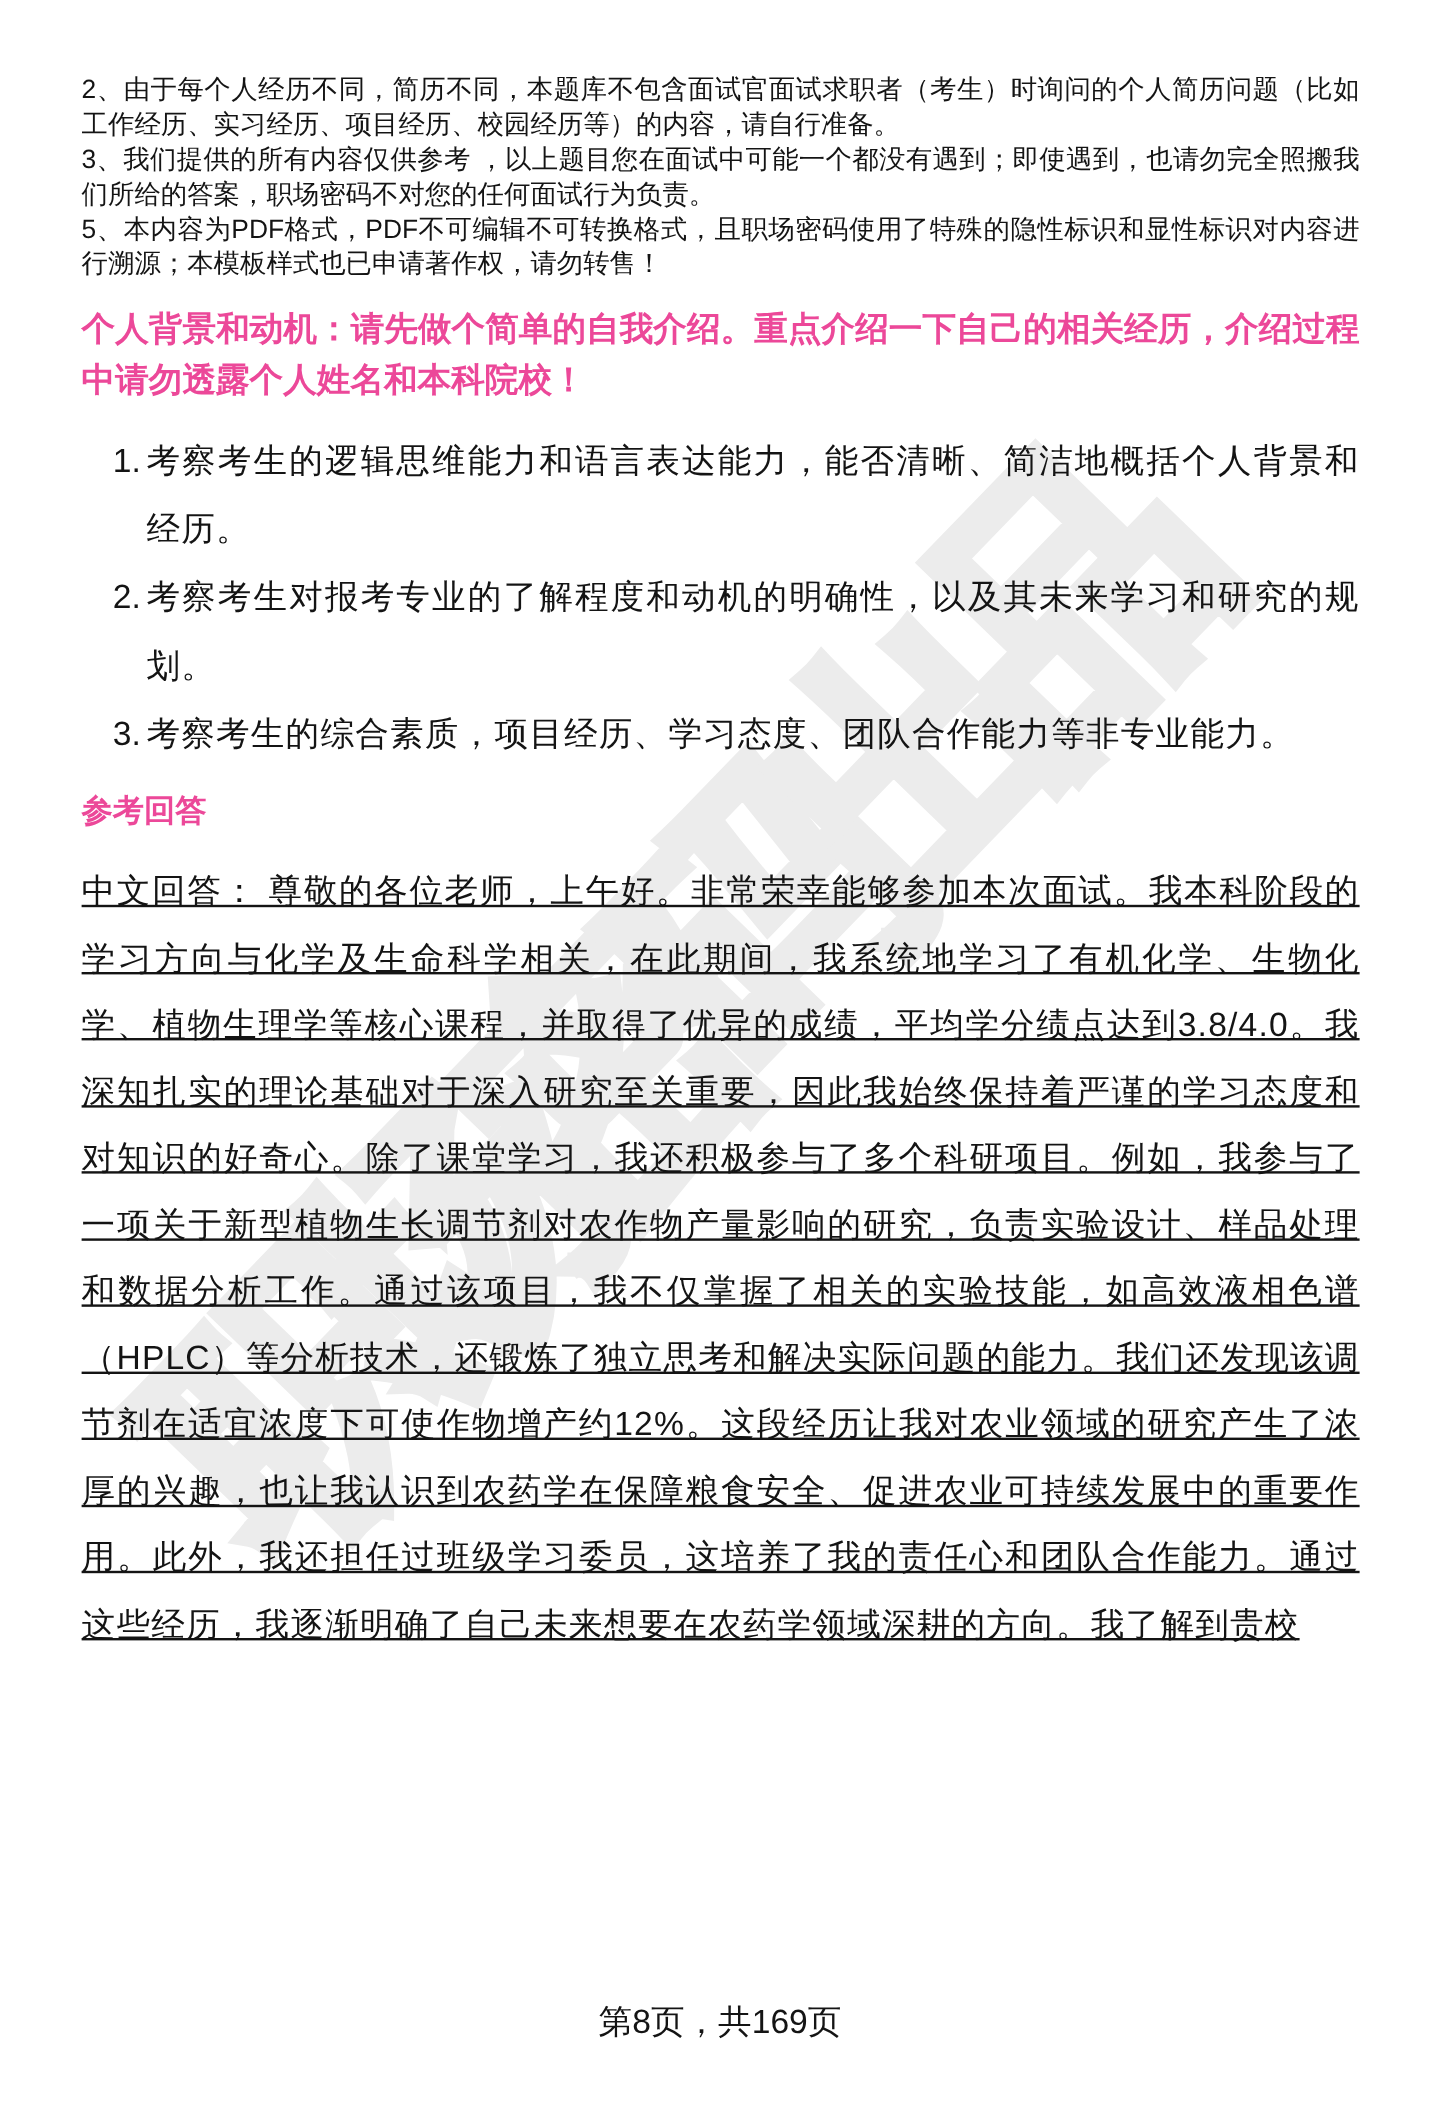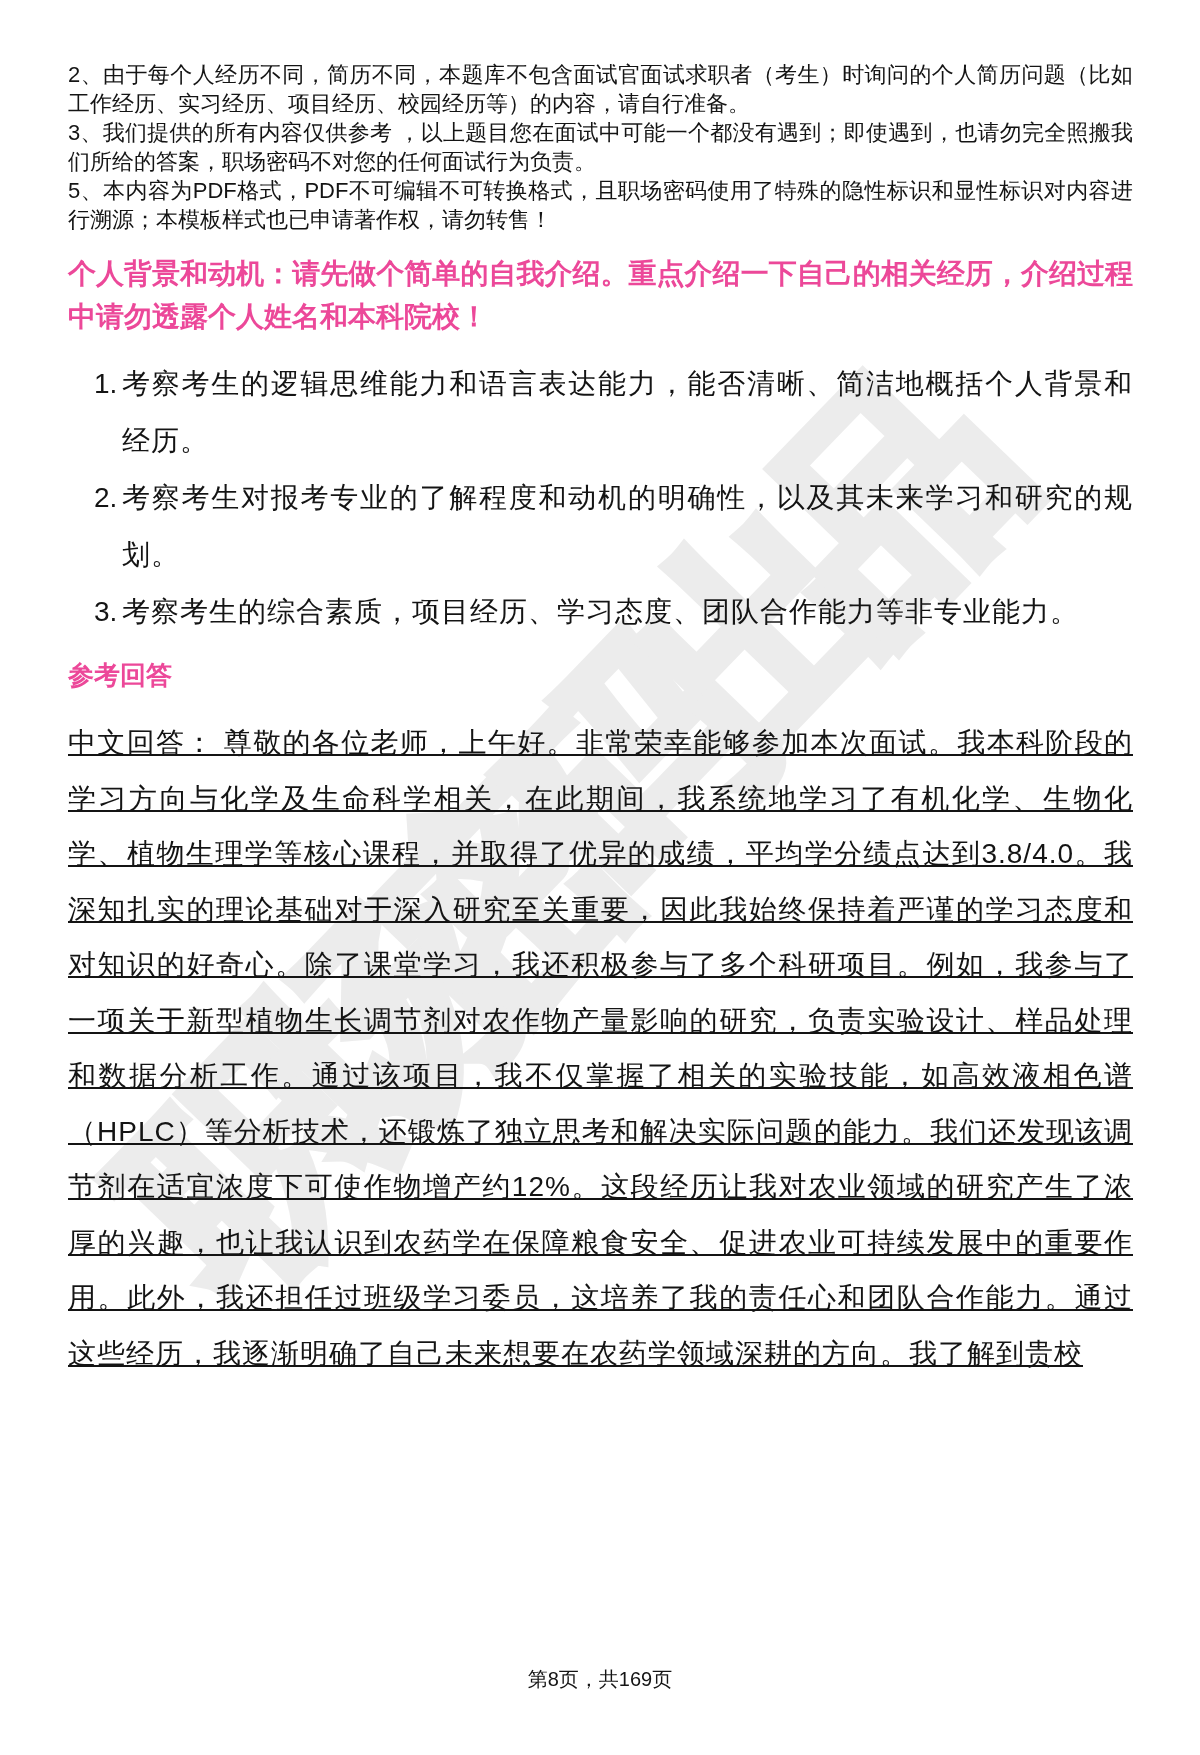--- a/index.html
+++ b/index.html
@@ -81,21 +81,21 @@
     font-size:28px;
     letter-spacing:1px;
     line-height:55.5px;
     text-align:justify;
     text-decoration:underline;
   }
   .footer{
     position:absolute;
     left:0;right:0;top:1666px;
     text-align:center;
-    font-size:20px;
+    font-size:28px;
     z-index:1;
   }
 </style>
 </head>
 <body>
 
 <div class="page">
 
   <div class="watermark">
     <span class="wm-text">职场密码出品</span>

